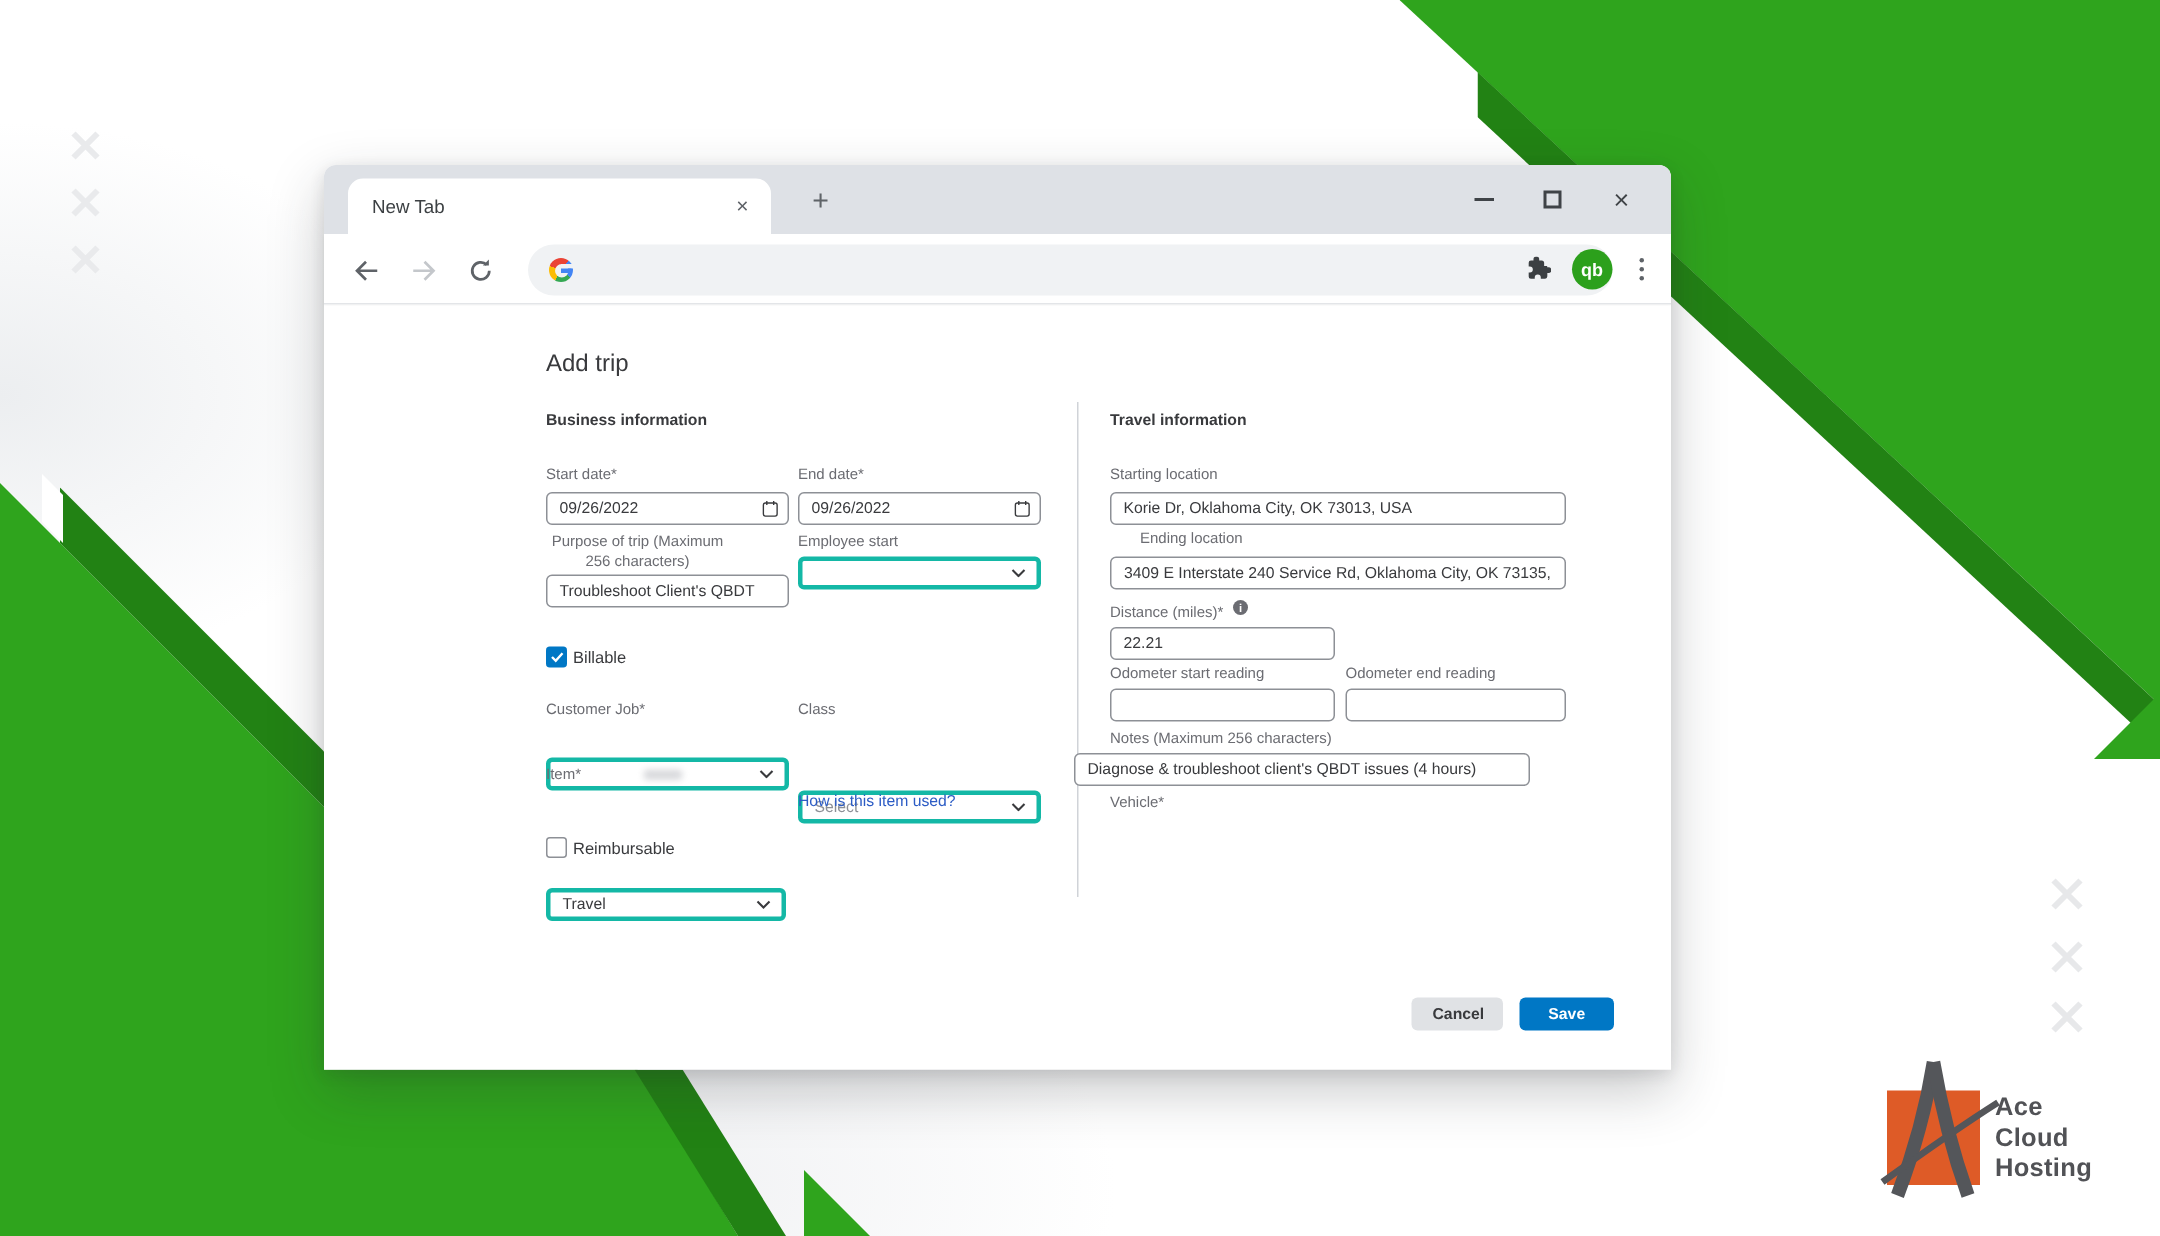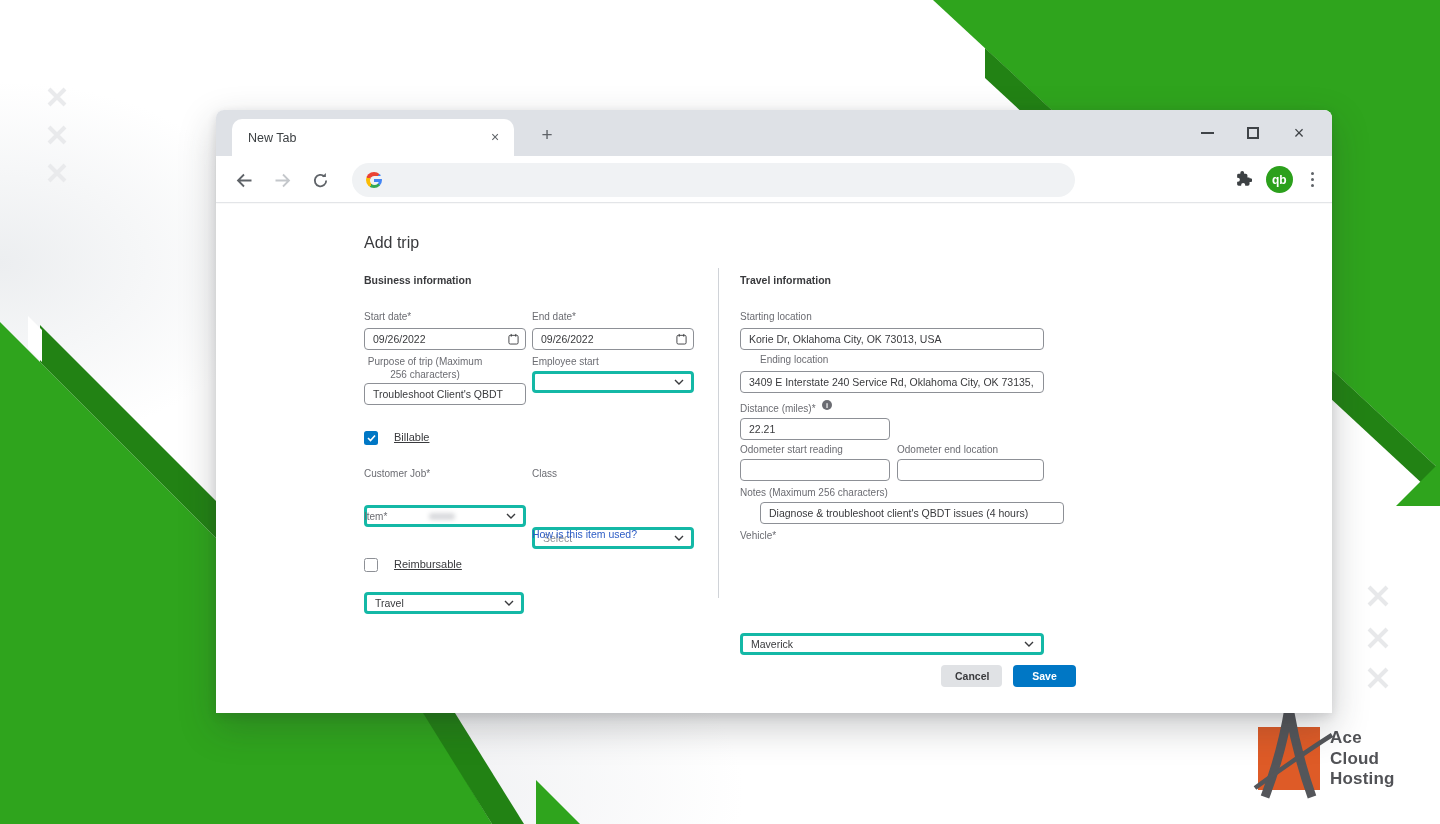--- a/index.html
+++ b/index.html
@@ -13,21 +13,21 @@
   #tr-bright{background:var(--green);clip-path:polygon(933px 0,1440px 0,1440px 470px);}
   #tr-dark{background:var(--greendark);clip-path:polygon(985px 48px,1440px 470px,1440px 500px,985px 78px);}
   #tr-corner{background:var(--green);clip-path:polygon(1440px 462px,1440px 506px,1396px 506px);}
   #left-bright{background:var(--green);clip-path:polygon(0 322px,216px 538px,216px 713px,425px 713px,492px 824px,0 824px);}
   #left-dark{background:var(--greendark);clip-path:polygon(40px 325px,216px 501px,216px 538px,40px 362px);}
   #left-notch{background:#fff;clip-path:polygon(28px 316px,42px 330px,42px 362px,28px 348px);}
   #bottom-dark{background:var(--greendark);clip-path:polygon(423px 713px,455px 713px,524px 824px,492px 824px);}
   #bottom-wedge{background:var(--green);clip-path:polygon(536px 780px,580px 824px,536px 824px);}
   .xmark{position:absolute;}
   
-  .browser{position:absolute;left:216px;top:110px;width:1116px;height:603px;background:#fff;
+  .browser{position:absolute;left:216px;top:110px;width:898px;height:603px;background:#fff;
            border-radius:8px 8px 0 0;box-shadow:0 14px 36px rgba(40,44,48,.25),0 3px 10px rgba(40,44,48,.12);}
   .tabstrip{position:absolute;left:0;top:0;right:0;height:46px;background:#dee1e6;border-radius:8px 8px 0 0;}
   .tab{position:absolute;left:16px;bottom:0;width:282px;height:37px;background:#fff;border-radius:10px 10px 0 0;
        display:flex;align-items:center;padding:0 10px 0 16px;}
   .tab-title{font-size:12.5px;color:#3c4043;flex:1;}
   .tab-close{font-size:14px;color:#5f6368;width:18px;height:18px;line-height:17px;text-align:center;border-radius:50%;cursor:pointer;}
   .newtab{position:absolute;left:318px;bottom:8px;width:26px;height:26px;font-size:19px;color:#5f6368;
           text-align:center;line-height:25px;border-radius:50%;cursor:pointer;}
   .winctl{position:absolute;right:0;top:0;height:46px;display:flex;align-items:center;gap:0;padding-right:10px;}
   .winbtn{width:46px;height:46px;display:flex;align-items:center;justify-content:center;color:#3f4347;cursor:pointer;}
@@ -61,21 +61,21 @@
   .lbl{font-size:10px;color:#6b6c72;line-height:13px;text-align:center;}
   .inp{height:22px;border:1px solid #8d9096;border-radius:4px;background:#fff;color:#393a3d;
        font-size:10.5px;font-family:"Liberation Sans",sans-serif;padding:0 8px;width:100%;outline:none;}
   .fld{position:absolute;}
   .icon-right{position:absolute;right:7px;top:50%;transform:translateY(-50%);pointer-events:none;display:flex;}
   .dd{height:22px;border:3px solid #14b8a6;border-radius:4px;background:#fff;display:flex;align-items:center;
       padding:0 22px 0 8px;font-size:10.5px;color:#393a3d;cursor:pointer;position:relative;}
   .dd .ph{color:#8d9096;}
   .smudge{width:26px;height:7px;background:#d9dadd;border-radius:3px;filter:blur(2px);margin-left:54px;}
   .vline{background:#d0d3d8;width:1px;}
-  .cbrow{display:flex;align-items:flex-start;gap:16px;cursor:pointer;text-decoration:underline;}
+  .cbrow{display:flex;align-items:flex-end;gap:4px;cursor:pointer;}
   .cb{width:14px;height:14px;border-radius:2.5px;flex:0 0 14px;display:flex;align-items:center;justify-content:center;}
   .cb.on{background:var(--blue);}
   .cb.off{background:#fff;border:1px solid #8d9096;}
   .cb-label{font-size:11px;color:#393a3d;}
   .linky{font-size:10.5px;color:#2c5cc5;cursor:pointer;}
   .info-dot{width:10px;height:10px;border-radius:50%;background:#6b6c72;color:#fff;font-size:7.5px;font-weight:700;
             display:inline-flex;align-items:center;justify-content:center;font-style:normal;}
   .btn{height:22px;border:none;border-radius:4px;font-size:10.5px;font-weight:700;cursor:pointer;
        font-family:"Liberation Sans",sans-serif;padding:0 14px;}
   .btn.cancel{background:#e0e2e5;color:#393a3d;}
@@ -292,38 +292,30 @@
       <div class="abs lbl" style="left:524px;top:198px">Distance (miles)*</div>
       <span class="abs info-dot" style="left:606px;top:196px">i</span>
       <div class="fld" style="left:524px;top:214px;width:150px">
         <input class="inp" value="22.21" style="">
       </div>
 
       <div class="abs lbl" style="left:524px;top:239px">Odometer start reading</div>
       <div class="fld" style="left:524px;top:255px;width:150px">
         <input class="inp" value="" style="">
       </div>
-      <div class="abs lbl" style="left:681px;top:239px">Odometer end location</div>
+      <div class="abs lbl" style="left:681px;top:239px">Odometer end reading</div>
       <div class="fld" style="left:681px;top:255px;width:147px">
         <input class="inp" value="" style="">
       </div>
 
       <div class="abs lbl" style="left:524px;top:282px">Notes (Maximum 256 characters)</div>
-      <div class="fld" style="left:544px;top:298px;width:304px">
+      <div class="fld" style="left:500px;top:298px;width:304px">
         <input class="inp" value="Diagnose &amp; troubleshoot client's QBDT issues (4 hours)" style="">
       </div>
 
       <div class="abs lbl" style="left:524px;top:325px">Vehicle*</div>
-      <div class="fld dd" style="left:524px;top:341px;width:304px">
-        <span>Maverick</span>
-        <span class="icon-right">
-          <svg width="10" height="6">
-              <path d="M1 1l4 4 4-4" fill="none" stroke="#393a3d" stroke-width="1.4"></path>
-            </svg>
-        </span>
-      </div>
 
       <button class="btn cancel abs" style="left:725px;top:461px;width:61px">Cancel</button>
       <button class="btn save abs" style="left:797px;top:461px;width:63px">Save</button>
 
     </div>
   </div>
 </div>
 
 </body></html>

